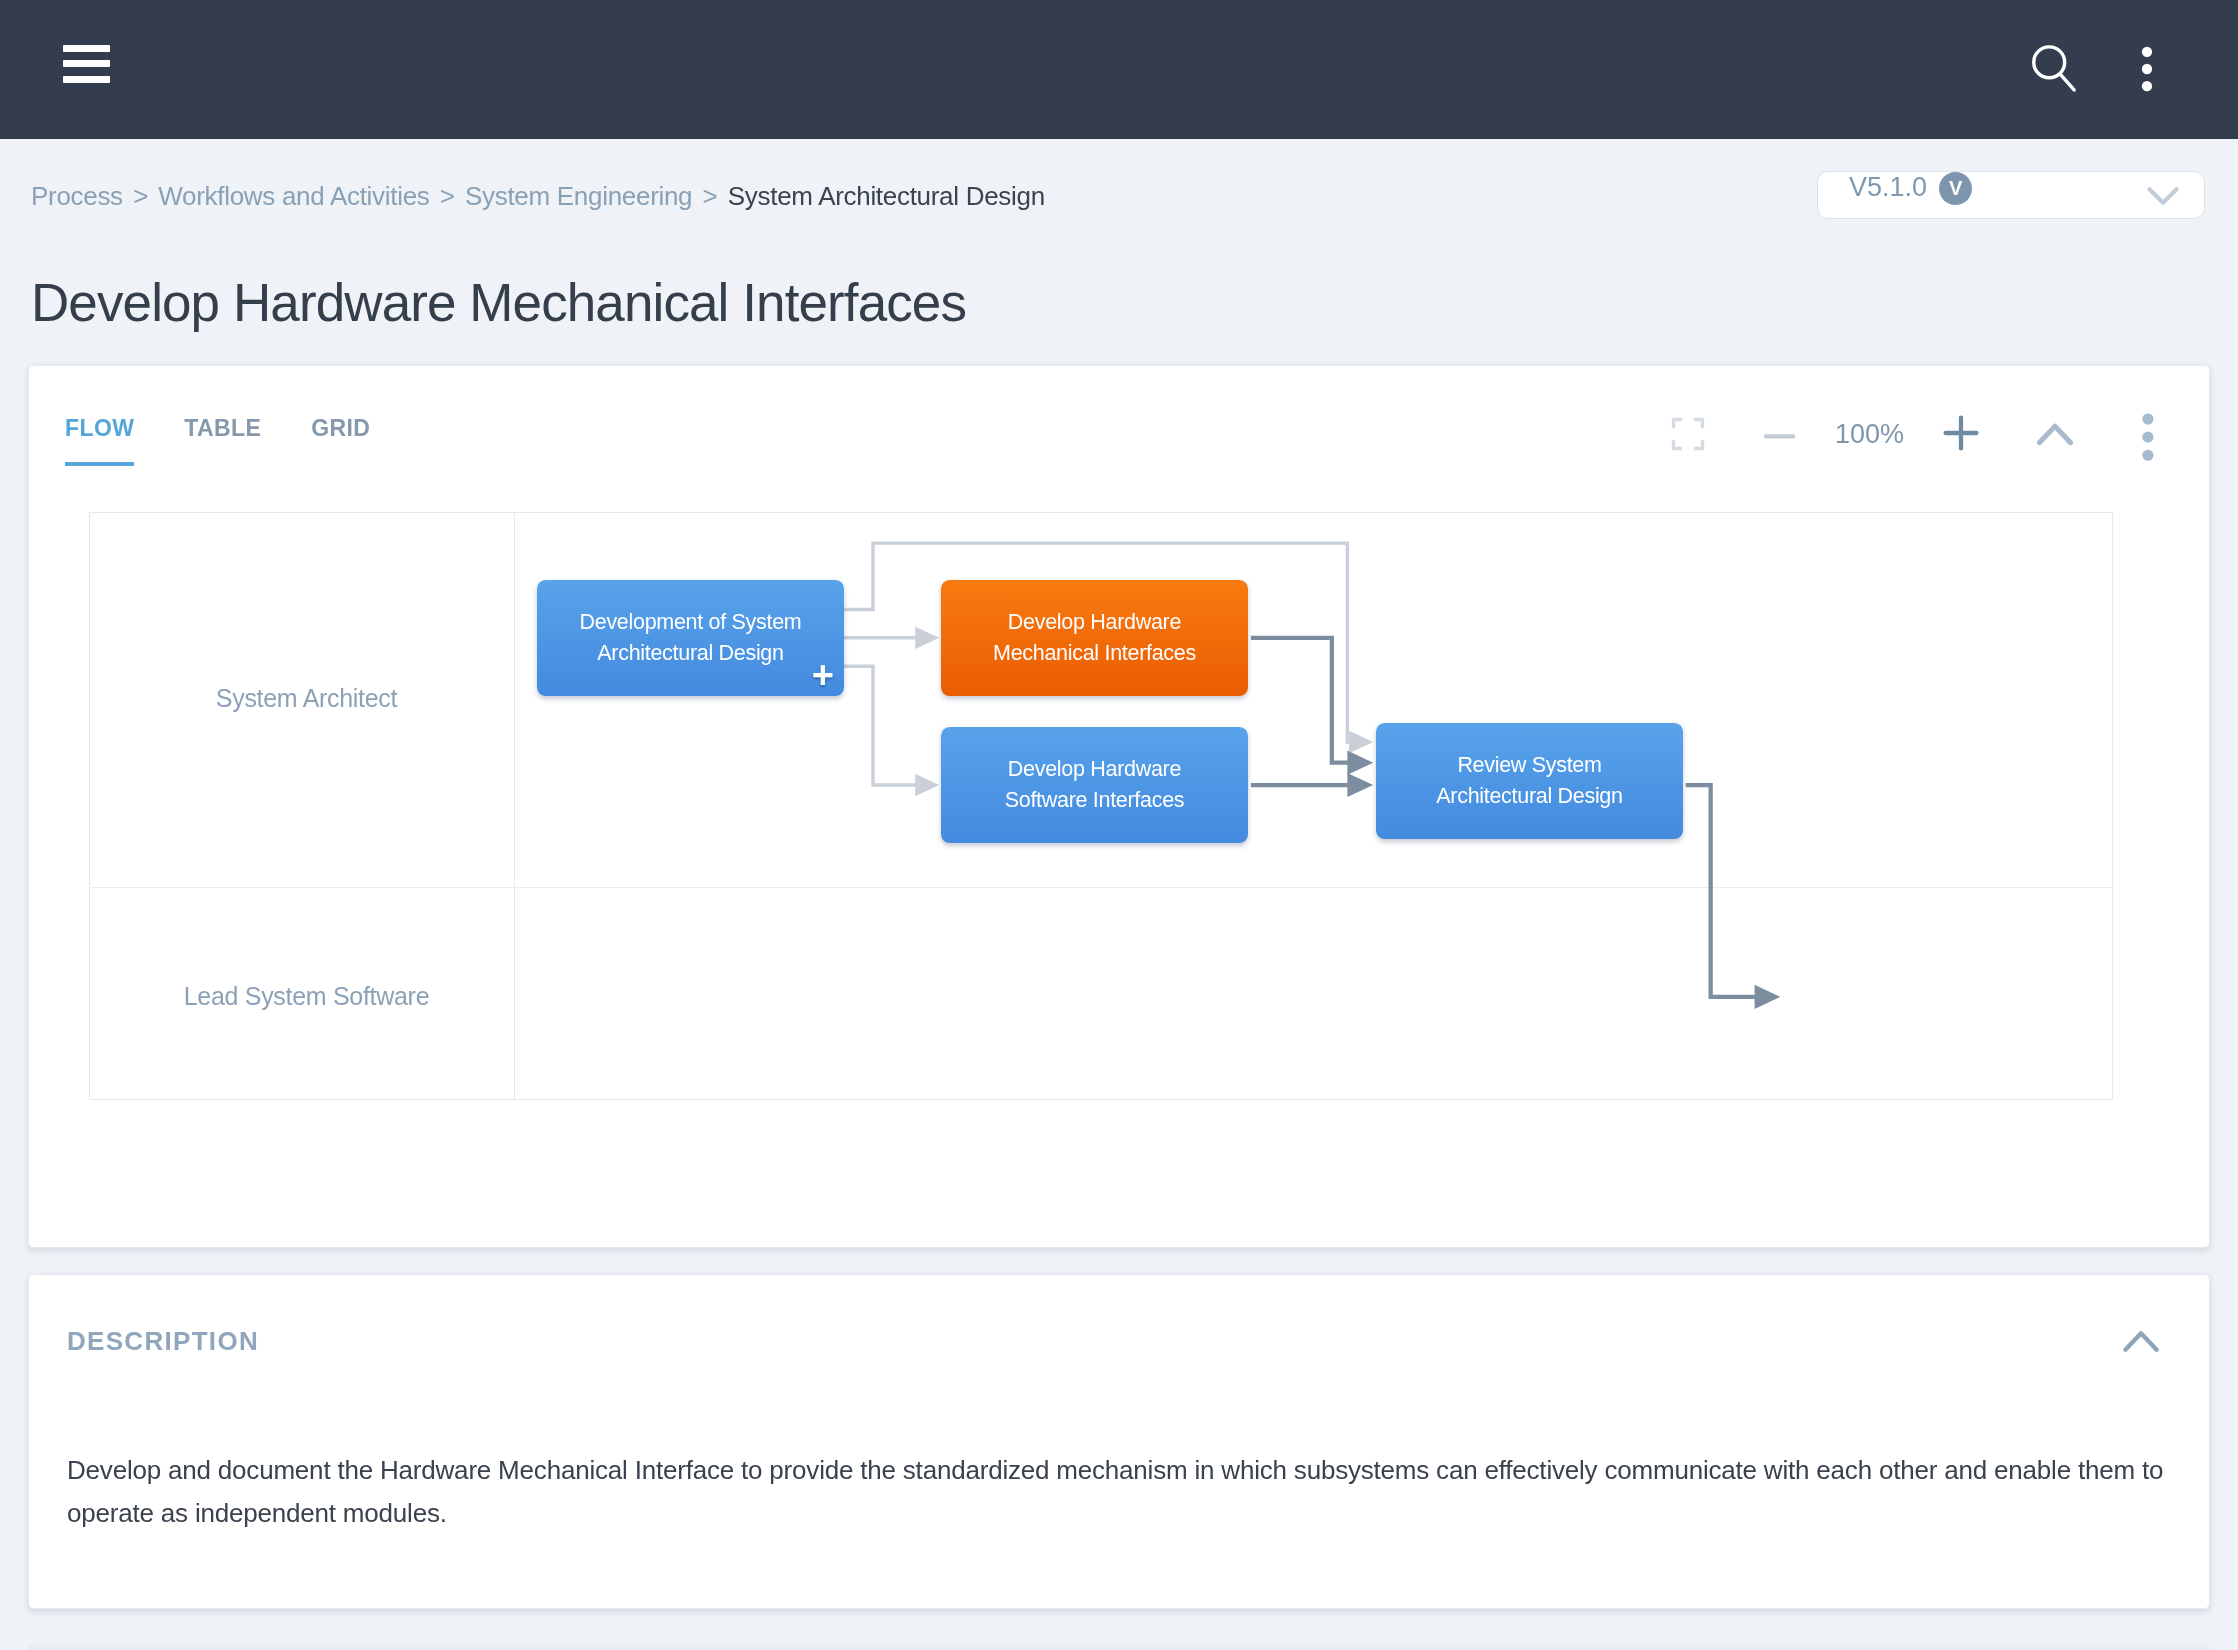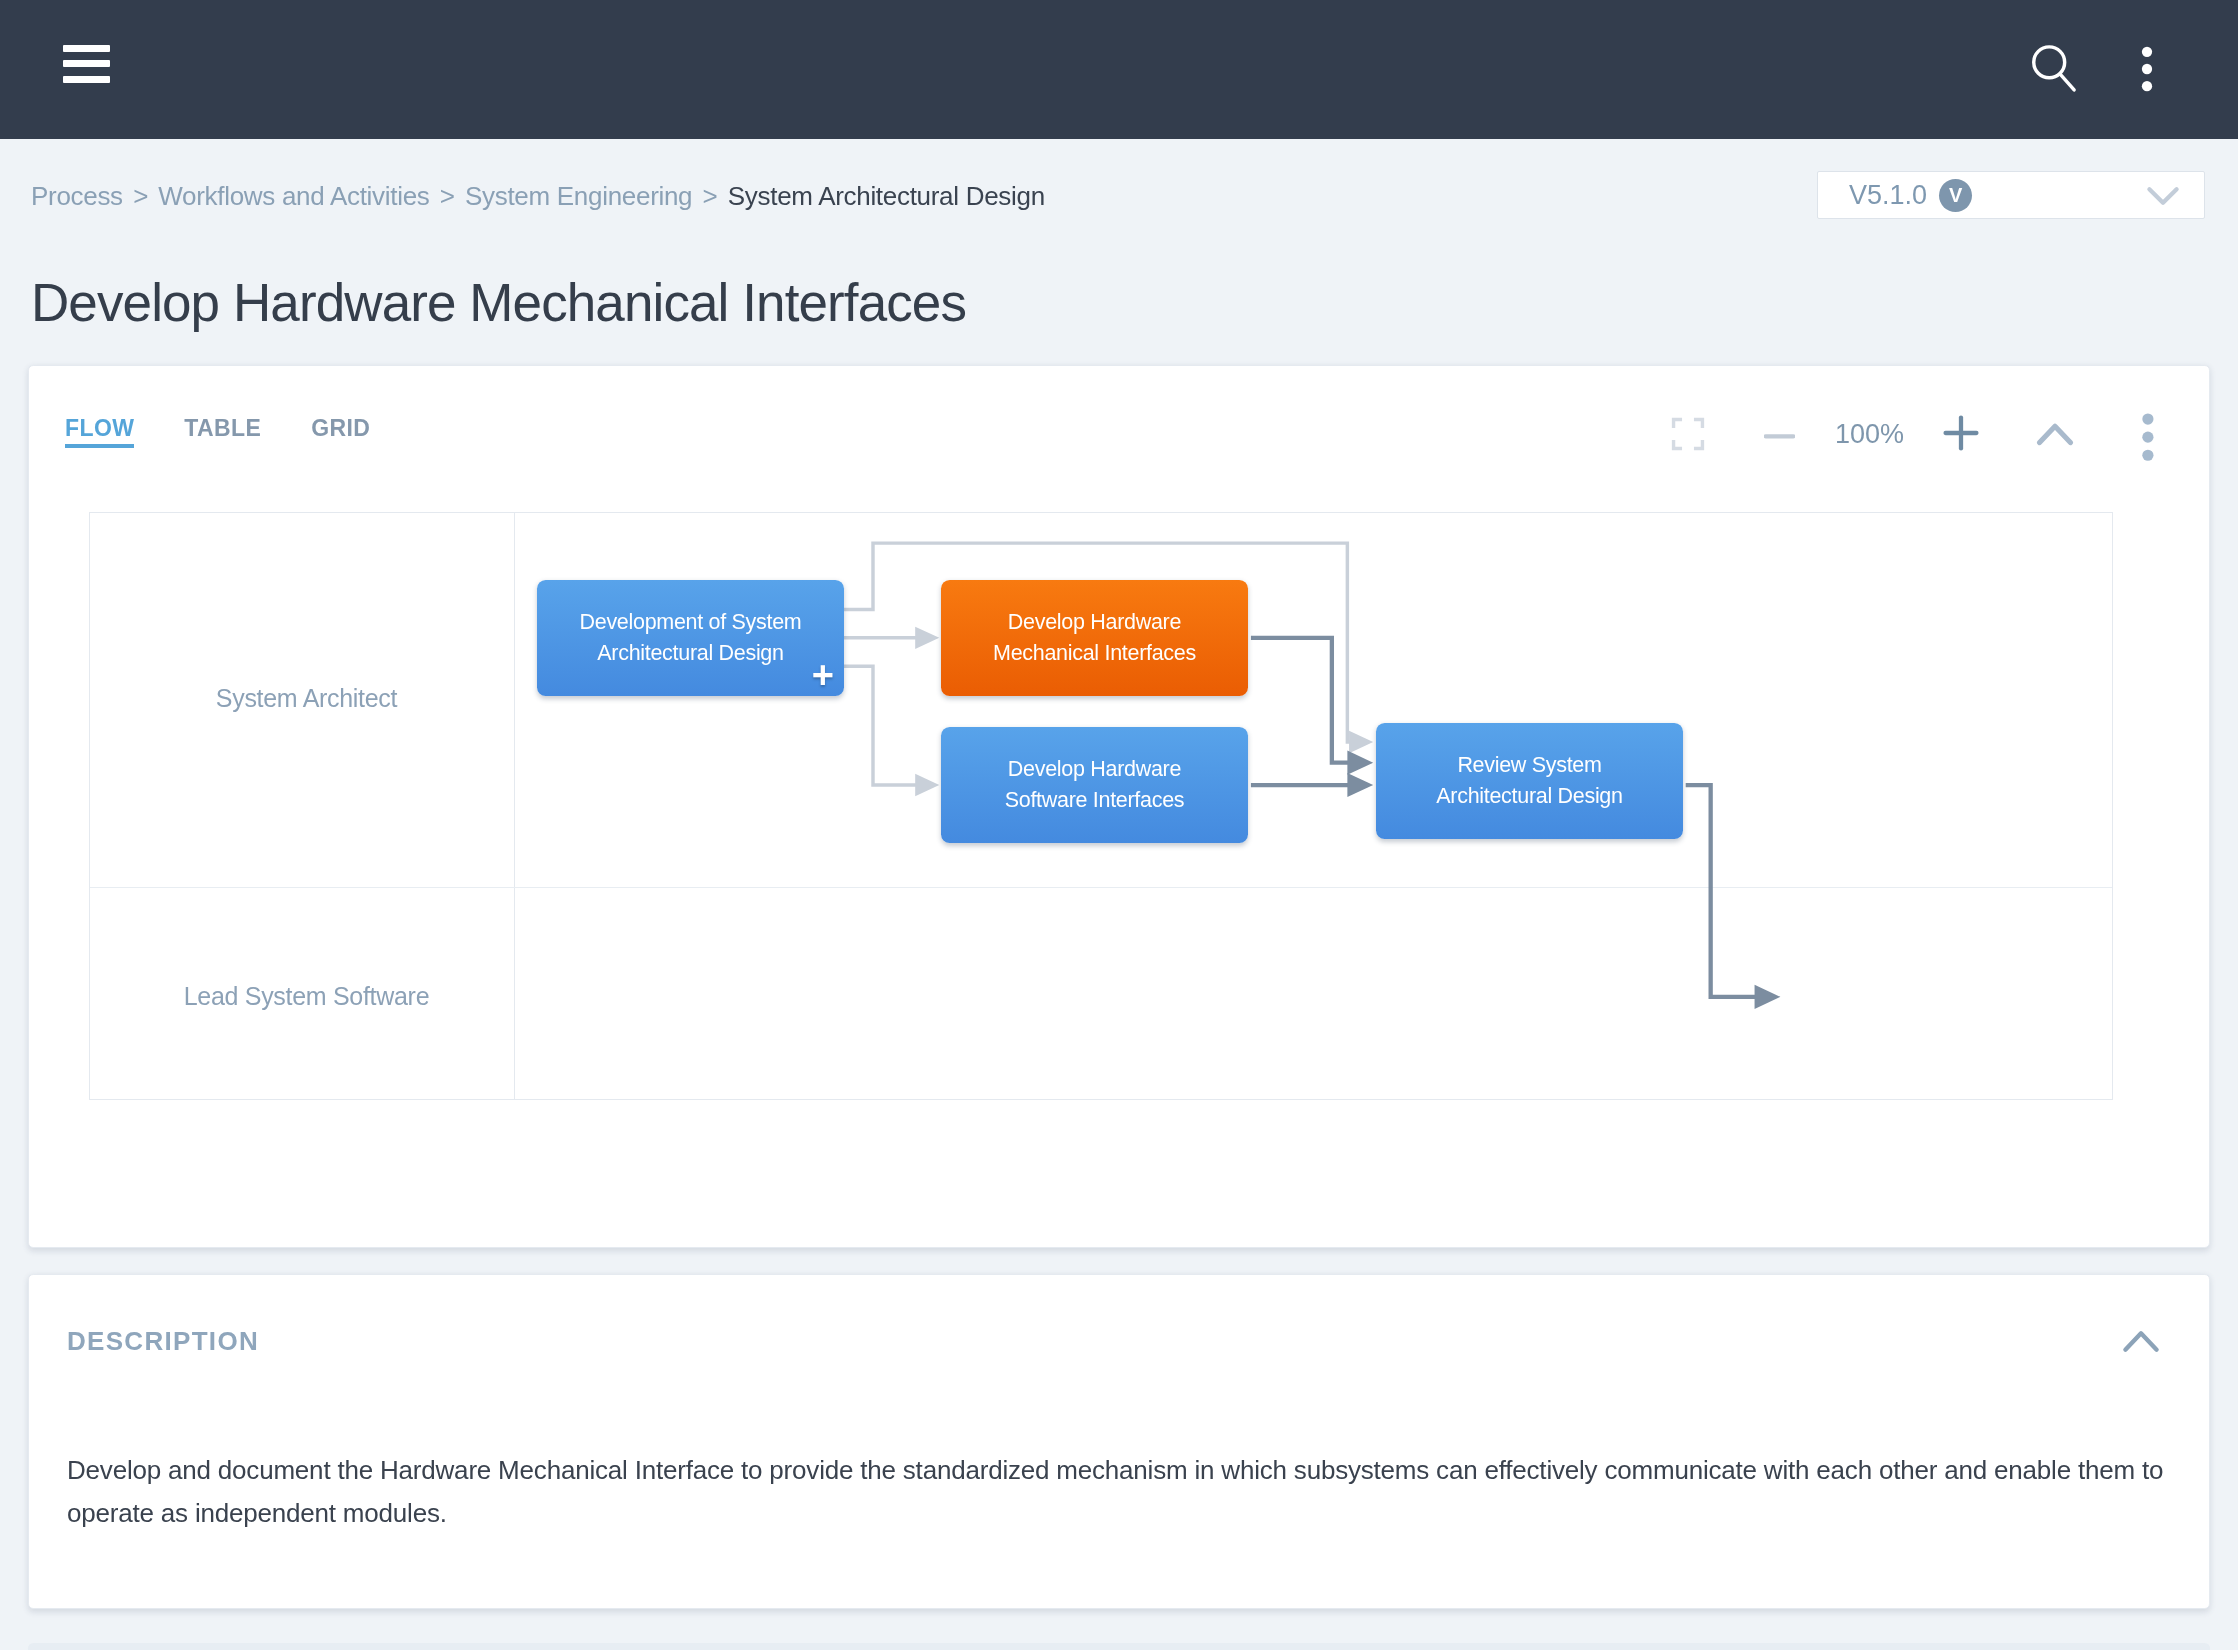--- a/index.html
+++ b/index.html
@@ -19,22 +19,22 @@
   .hamburger span{display:block;width:47px;height:6.9px;background:#FFFFFF;margin-bottom:8.6px;border-radius:0.9px;}
   .hdr-search{position:absolute;left:2026px;top:39px;width:55px;height:57px;}
   .hdr-kebab{position:absolute;left:2134px;top:45px;width:26px;height:48px;}
   
   .crumb-row{position:absolute;left:31px;top:172px;height:48px;display:flex;align-items:center;font-size:26px;letter-spacing:-0.3px;}
   .crumb-link{color:#8AA0B5;text-decoration:none;cursor:pointer;}
   .crumb-sep{color:#8AA0B5;margin:0 10.3px;}
   .crumb-current{color:#3A4350;}
   .version-box{
     position:absolute;left:1817px;top:171px;width:388px;height:48px;
-    background:#FFFFFF;border:1.7px solid #DDE3EA;border-radius:2px;
-    display:flex;align-items:center;box-sizing:border-box;cursor:pointer;
+    background:#FFFFFF;border:1.7px solid #DDE3EA;border-radius:11px;
+    display:flex;align-items:flex-start;box-sizing:border-box;cursor:pointer;
   }
   .version-label{color:#7E98B0;font-size:27px;margin-left:31px;}
   .version-badge{
     width:33px;height:33px;border-radius:50%;background:#7E96AD;color:#fff;
     font-size:20px;font-weight:bold;display:flex;align-items:center;justify-content:center;
     margin-left:12px;
   }
   .version-chevron{position:absolute;right:24px;top:12px;}
   
   .page-title{
@@ -47,21 +47,21 @@
     box-shadow:0 2.6px 6px rgba(40,60,90,0.14);box-sizing:border-box;
   }
   .flow-card{left:28px;top:365px;width:2182px;height:883px;}
   .desc-card{left:28px;top:1274px;width:2182px;height:335px;}
   .bottom-strip{
     position:absolute;left:28px;top:1643px;width:2182px;height:6.9px;
     background:#E7EDF3;border-radius:5.2px 5.2px 0 0;
   }
   
   .tabs{position:absolute;left:65px;top:415px;display:flex;gap:50px;}
-  .tab{font-size:23px;font-weight:bold;color:#8598AC;letter-spacing:0.4px;padding-bottom:2px;cursor:pointer;}
+  .tab{font-size:23px;font-weight:bold;color:#8598AC;letter-spacing:0.4px;padding-bottom:20px;cursor:pointer;}
   .tab.active{color:#55A5D9;border-bottom:4.3px solid #55A5D9;}
   .flow-toolbar{position:absolute;left:1671px;top:412px;width:500px;height:52px;}
   .tool{position:absolute;top:0;cursor:pointer;}
   .zoom-level{position:absolute;left:164px;top:6.9px;font-size:27px;color:#7E96AC;}
   
   .diagram{
     position:absolute;left:89px;top:512px;width:2024px;height:588px;
     border:1.7px solid #E4E9EF;box-sizing:border-box;background:#fff;
   }
   .lane-label-col{position:absolute;left:0;top:0;width:425px;height:100%;border-right:1.7px solid #E4E9EF;box-sizing:border-box;}

